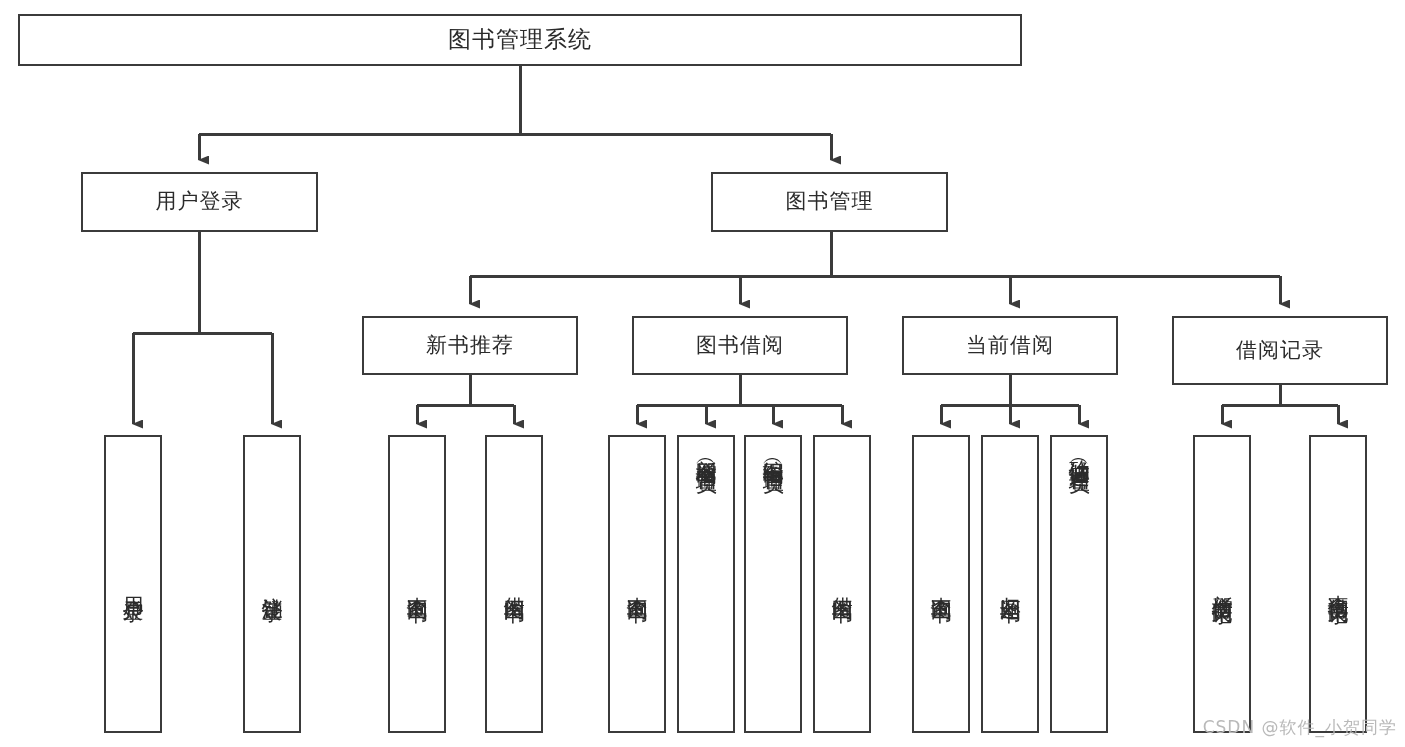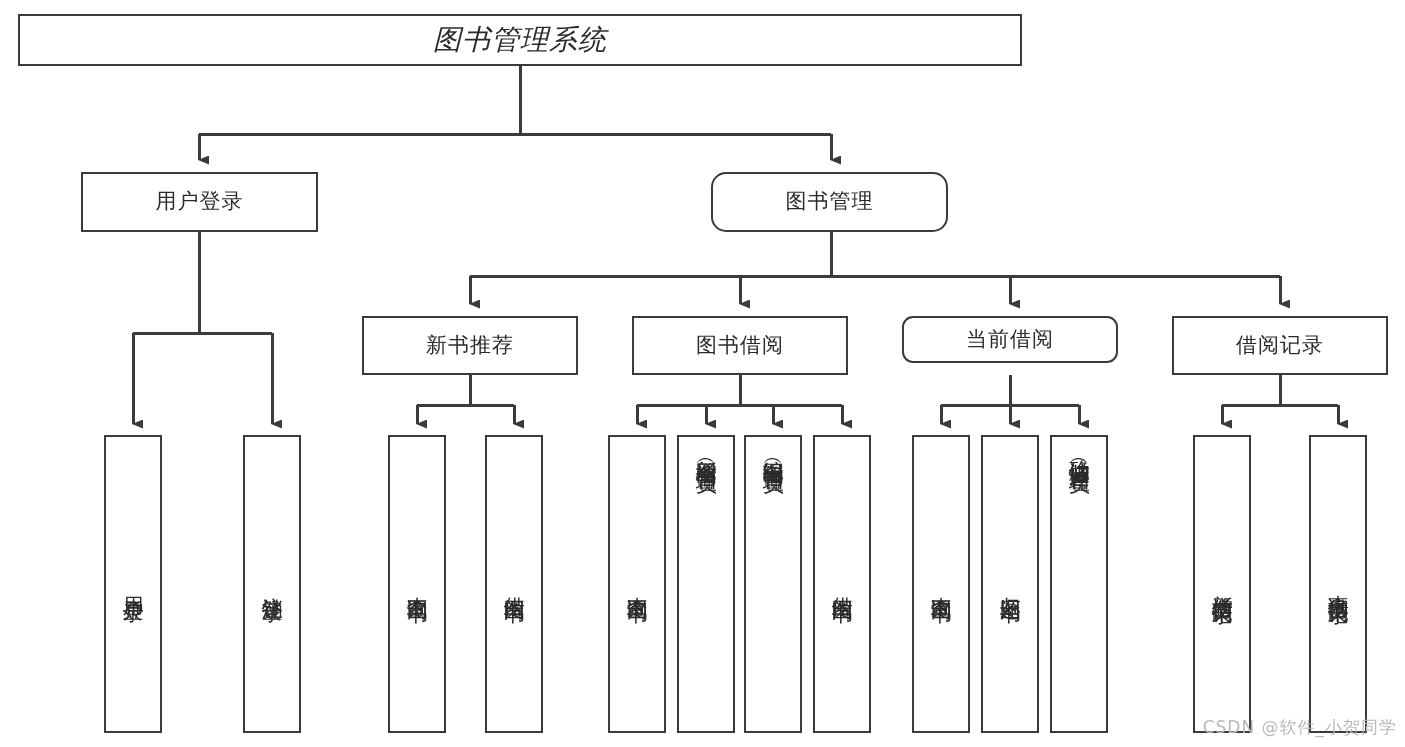--- a/index.html
+++ b/index.html
@@ -34,22 +34,21 @@
     align-items: center;
     justify-content: center;
     color: #2b2b2b;
   }
   .node-h {
     font-size: 21px;
     letter-spacing: 1px;
     line-height: 1.2;
   }
   .node-root {
-    font-size: 28px;
-    font-style: italic;
+    font-size: 23px;
   }
   .node-v {
     align-items: flex-start;
     justify-content: center;
     padding-top: 6px;
   }
   .vtext {
     writing-mode: vertical-rl;
     text-orientation: upright;
     font-size: 21px;
@@ -128,34 +127,34 @@
     </g>
   </svg>
 
   <div class="node node-h node-root" style="left:18px; top:14px; width:1004px; height:52px;">
     <span>图书管理系统</span>
   </div>
 
   <div class="node node-h" style="left:81px; top:172px; width:237px; height:60px;">
     <span>用户登录</span>
   </div>
-  <div class="node node-h" style="left:711px; top:172px; width:237px; height:60px;border-radius:15px;">
+  <div class="node node-h" style="left:711px; top:172px; width:237px; height:60px;">
     <span>图书管理</span>
   </div>
 
   <div class="node node-h" style="left:362px; top:316px; width:216px; height:59px;text-align:center;">
     <span>新书推荐</span>
   </div>
   <div class="node node-h" style="left:632px; top:316px; width:216px; height:59px;align-items:center;">
     <span>图书借阅</span>
   </div>
-  <div class="node node-h" style="left:902px; top:316px; width:216px; height:47px;border-radius:11px;">
+  <div class="node node-h" style="left:902px; top:316px; width:216px; height:59px;">
     <span>当前借阅</span>
   </div>
-  <div class="node node-h" style="left:1172px; top:316px; width:216px; height:59px;">
+  <div class="node node-h" style="left:1172px; top:316px; width:216px; height:69px;">
     <span>借阅记录</span>
   </div>
 
   <div class="node node-v centered" style="left:104px; top:435px; width:58px; height:298px;">
     <span class="vtext">用户登录</span>
   </div>
   <div class="node node-v centered" style="left:243px; top:435px; width:58px; height:298px;">
     <span class="vtext">注销登录</span>
   </div>
 

